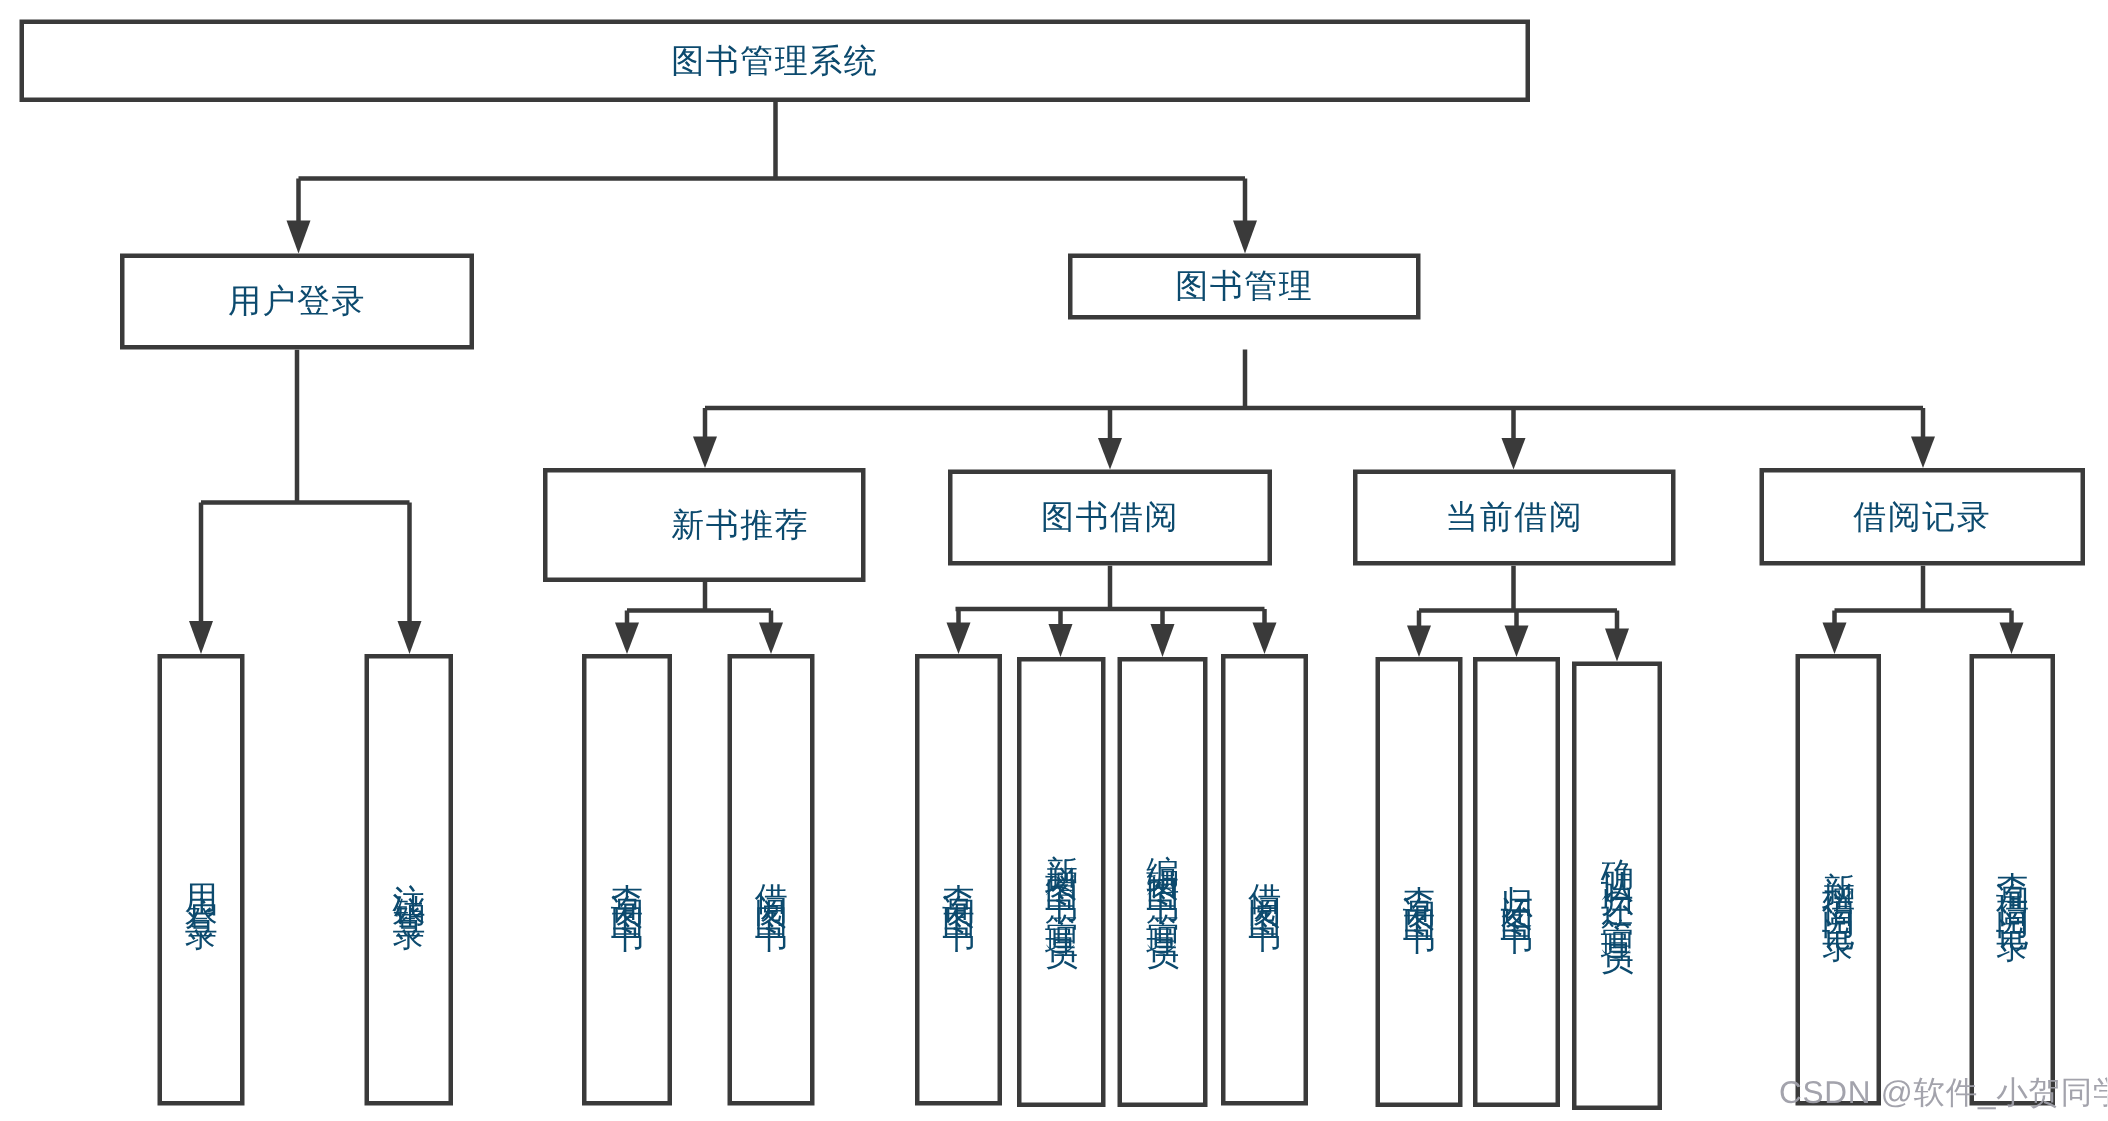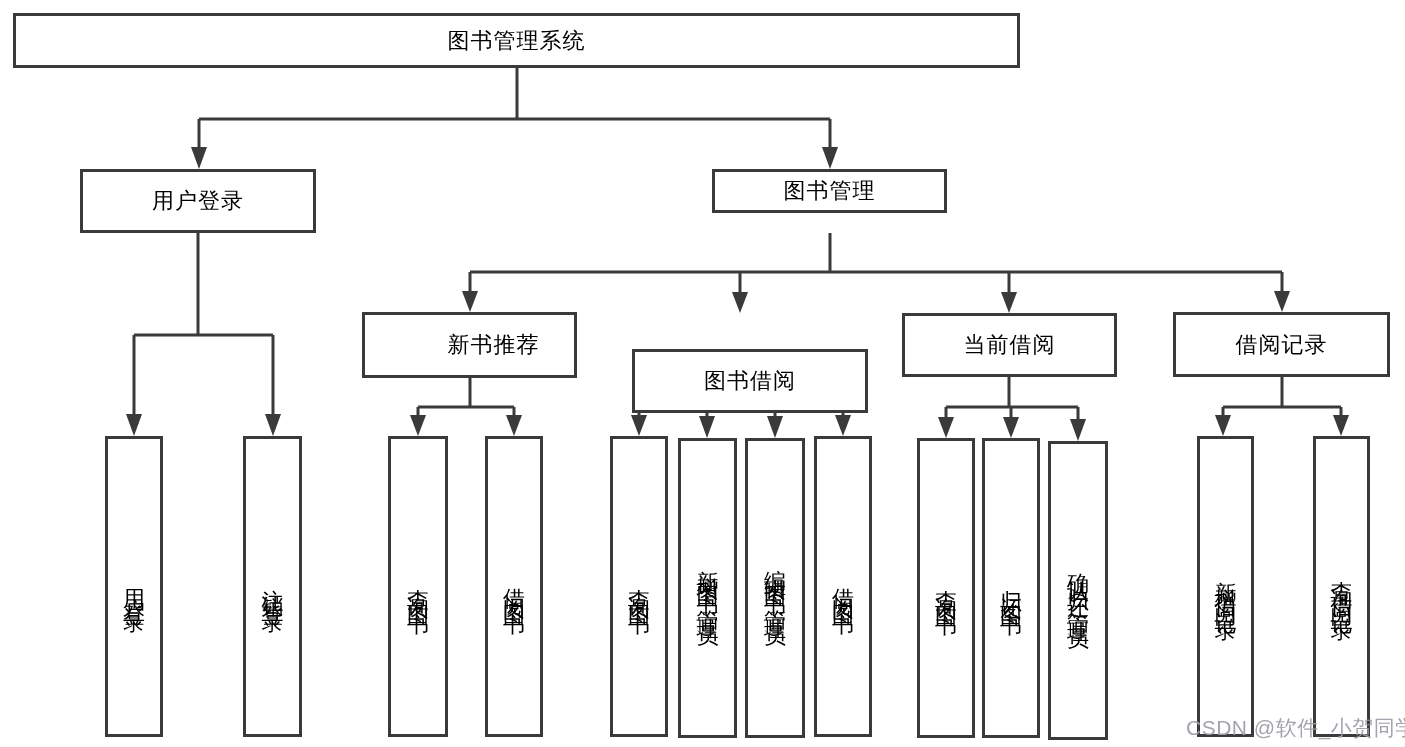--- a/index.html
+++ b/index.html
@@ -4,21 +4,21 @@
 <style>
   html,body{margin:0;padding:0;background:#ffffff;}
   .stage{
     position:relative;width:1405px;height:747px;background:#ffffff;overflow:hidden;
     font-family:"Liberation Sans", sans-serif;
   }
   .wires{position:absolute;left:0;top:0;z-index:1;}
   .node{
     position:absolute;z-index:2;box-sizing:border-box;background:#ffffff;
     border:3px solid #3a3a3a;display:flex;align-items:center;justify-content:center;
-    color:#000000;font-size:22px;letter-spacing:1px;white-space:nowrap;
+    color:#0c4a6e;font-size:22px;letter-spacing:1px;white-space:nowrap;
   }
   .vtext{
     writing-mode:vertical-lr;text-orientation:mixed;
     letter-spacing:8px;line-height:1.1;white-space:pre;
   }
   .watermark{
     position:absolute;z-index:5;color:rgba(158,158,168,0.95);
     font-size:21px;letter-spacing:0.5px;white-space:nowrap;
   }
 </style>
@@ -78,24 +78,24 @@
     <span>图书管理系统</span>
   </div>
 
   <div class="node" style="left:80px;top:169px;width:236px;height:64px;">
     <span>用户登录</span>
   </div>
   <div class="node" style="left:712px;top:169px;width:235px;height:44px;">
     <span>图书管理</span>
   </div>
 
-  <div class="node" style="left:362px;top:312px;width:215px;height:66px;padding-left:48px;">
+  <div class="node" style="left:362px;top:312px;width:215px;height:76px;padding-left:48px;">
     <span>新书推荐</span>
   </div>
-  <div class="node" style="left:632px;top:313px;width:236px;height:64px;margin-top:36px;">
+  <div class="node" style="left:632px;top:313px;width:216px;height:64px;">
     <span>图书借阅</span>
   </div>
   <div class="node" style="left:902px;top:313px;width:215px;height:64px;">
     <span>当前借阅</span>
   </div>
   <div class="node" style="left:1173px;top:312px;width:217px;height:65px;">
     <span>借阅记录</span>
   </div>
 
   <div class="node" style="left:105px;top:436px;width:58px;height:301px;">

